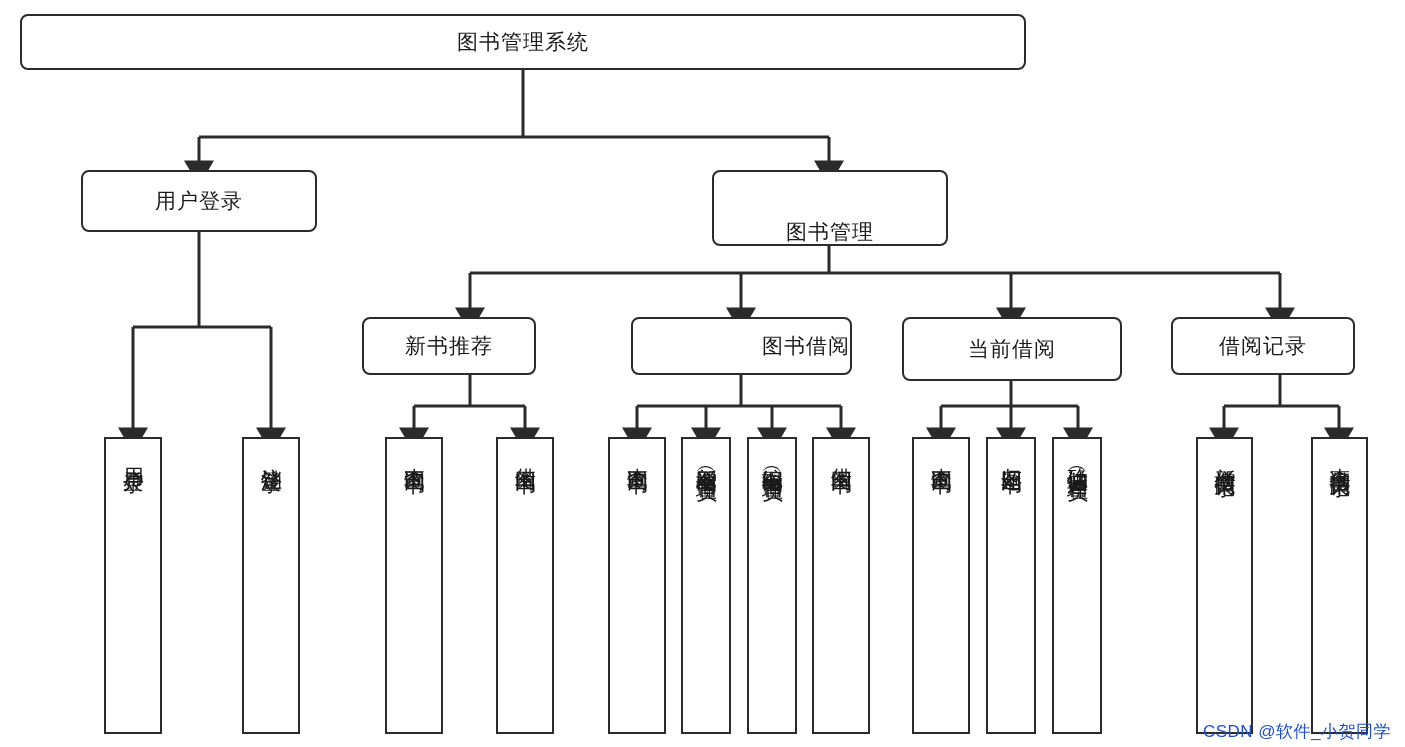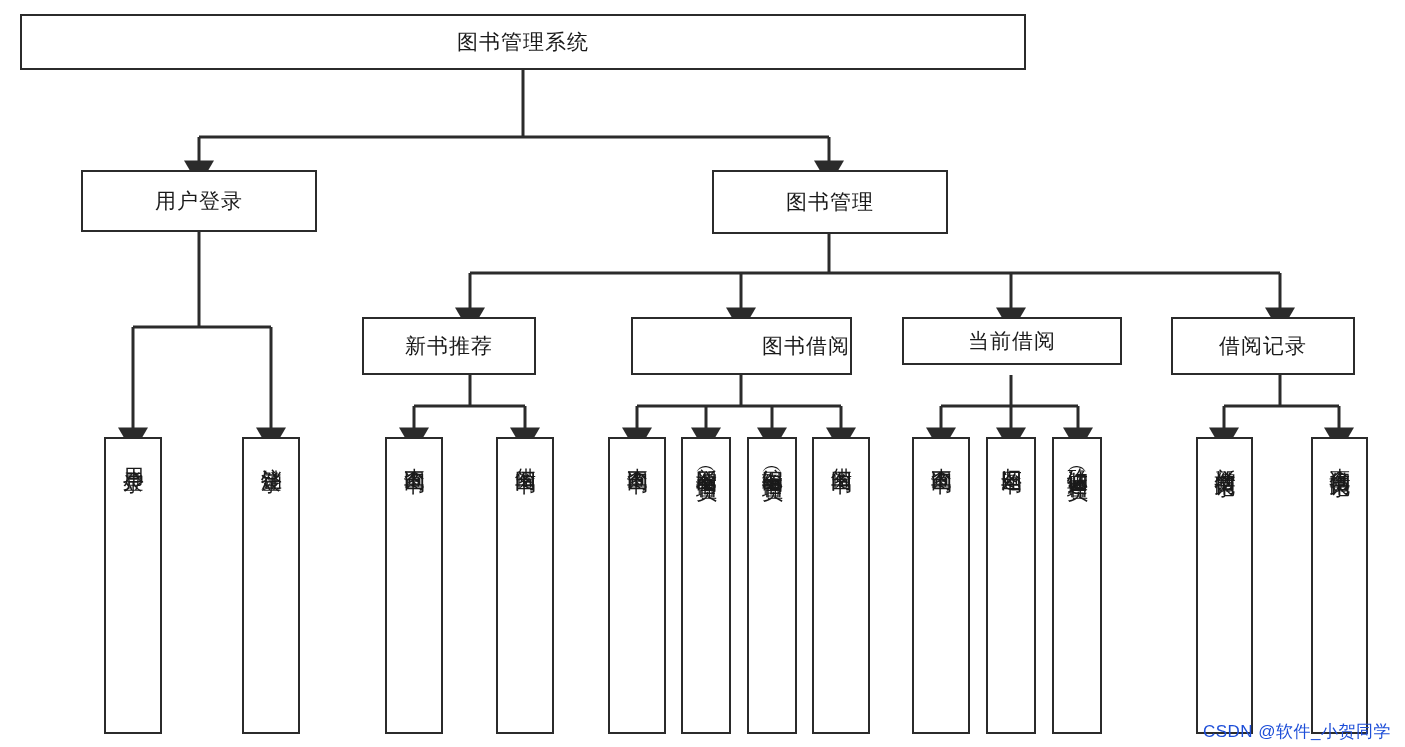--- a/index.html
+++ b/index.html
@@ -34,20 +34,21 @@
     align-items: center;
     justify-content: center;
     color: #1a1a1a;
     z-index: 2;
   }
   .node.horiz {
     font-size: 21px;
     letter-spacing: 1px;
     line-height: 1.2;
     white-space: nowrap;
+    border-radius: 8px;
   }
   .node.vert {
     align-items: flex-start;
     padding-top: 12px;
   }
   .vlabel {
     writing-mode: vertical-rl;
     text-orientation: upright;
     font-size: 21px;
     line-height: 1.28;
@@ -121,31 +122,31 @@
     </g>
   </svg>
 
   <div class="node horiz" style="left:20px; top:14px; width:1006px; height:56px;">
     <span>图书管理系统</span>
   </div>
 
   <div class="node horiz" style="left:81px; top:170px; width:236px; height:62px;">
     <span>用户登录</span>
   </div>
-  <div class="node horiz" style="left:712px; top:170px; width:236px; height:64px;">
+  <div class="node horiz" style="left:712px; top:170px; width:236px; height:76px;align-items:flex-end;">
     <span>图书管理</span>
   </div>
 
   <div class="node horiz" style="left:362px; top:317px; width:174px; height:58px;">
     <span>新书推荐</span>
   </div>
   <div class="node horiz" style="left:631px; top:317px; width:221px; height:58px;justify-content:flex-end;">
     <span>图书借阅</span>
   </div>
-  <div class="node horiz" style="left:902px; top:317px; width:220px; height:48px;">
+  <div class="node horiz" style="left:902px; top:317px; width:220px; height:64px;">
     <span>当前借阅</span>
   </div>
   <div class="node horiz" style="left:1171px; top:317px; width:184px; height:58px;">
     <span>借阅记录</span>
   </div>
 
   <div class="node vert" style="left:104px; top:437px; width:58px; height:297px;">
     <span class="vlabel">用户登录</span>
   </div>
   <div class="node vert" style="left:242px; top:437px; width:58px; height:297px;">

